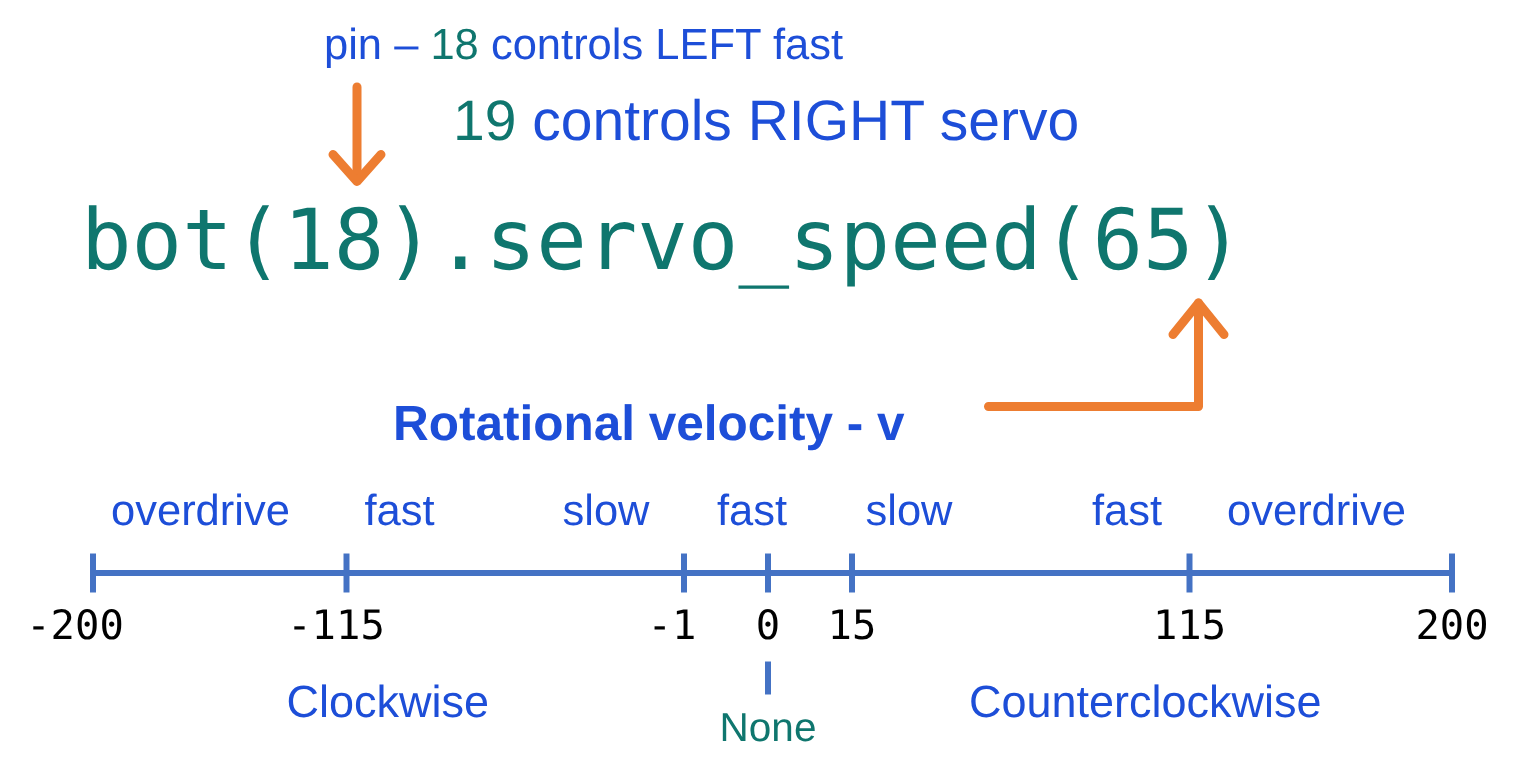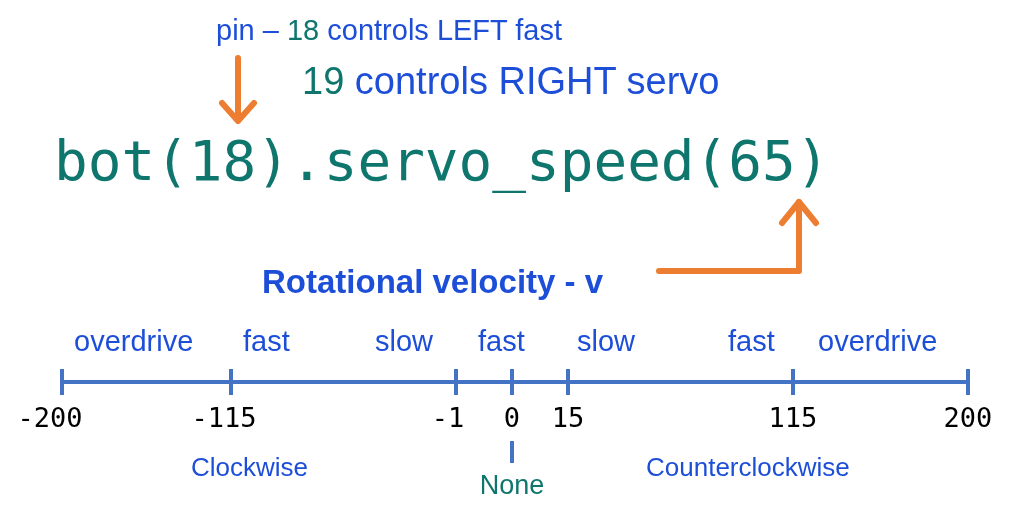--- a/index.html
+++ b/index.html
@@ -8,21 +8,21 @@
     .sans { font-family: "Liberation Sans", "DejaVu Sans", sans-serif; }
     .mono { font-family: "DejaVu Sans Mono", "Liberation Mono", monospace; }
     .blue { color: #1d4ed8; }
     .black { color: #0f766e; }
     #pin-label { left: 216px; top: 14px; font-size: 29px; }
     #pin19-label { left: 302px; top: 60px; font-size: 38px; }
     #code-line { left: 54px; top: 128px; font-size: 56px; letter-spacing: 0px; }
     #velocity-label { left: 262px; top: 247px; font-size: 33px; font-weight: bold; margin-top: 16px; }
     .band-label { font-size: 29px; top: 325px; }
     .tick-label { font-size: 27px; top: 402px; color: #000000; transform: translateX(-50%); }
-    .dir-label { font-size: 26px; top: 452px; }
+    .dir-label { font-size: 30px; top: 452px; }
     #none-label { left: 512px; top: 470px; font-size: 27px; transform: translateX(-50%); }
     svg.overlay { position: absolute; left: 0; top: 0; }
   </style>
 </head>
 <body>
 
 <div id="pin-label" class="abs sans">
   <span class="blue">pin – </span><span class="black">18</span><span class="blue"> controls LEFT fast</span>
 </div>
 <div id="pin19-label" class="abs sans">

